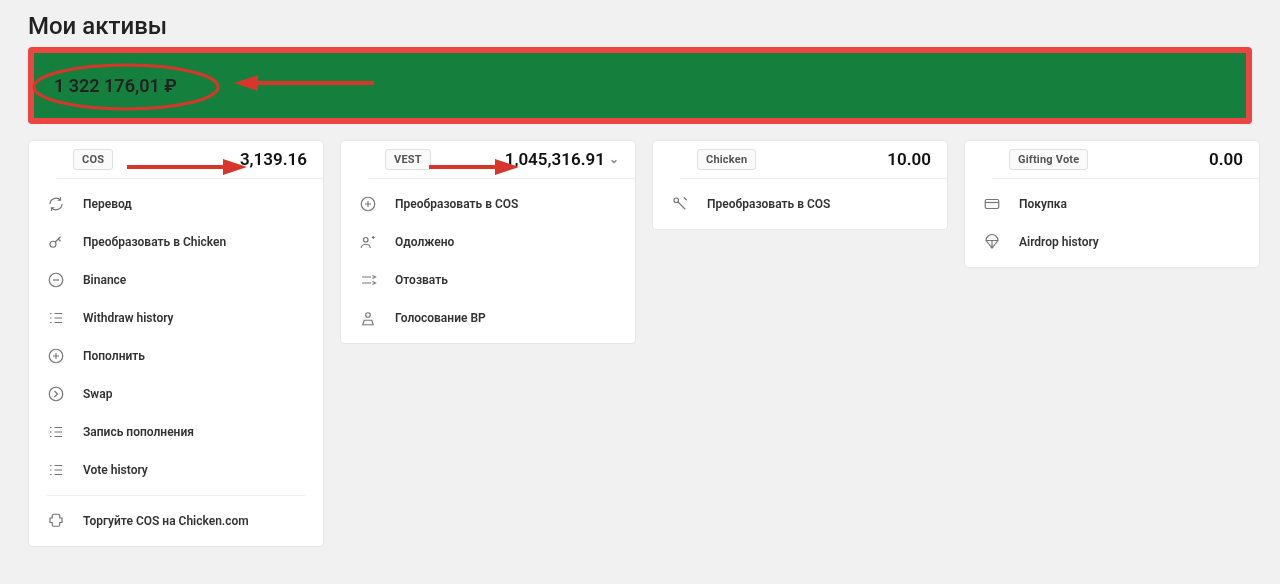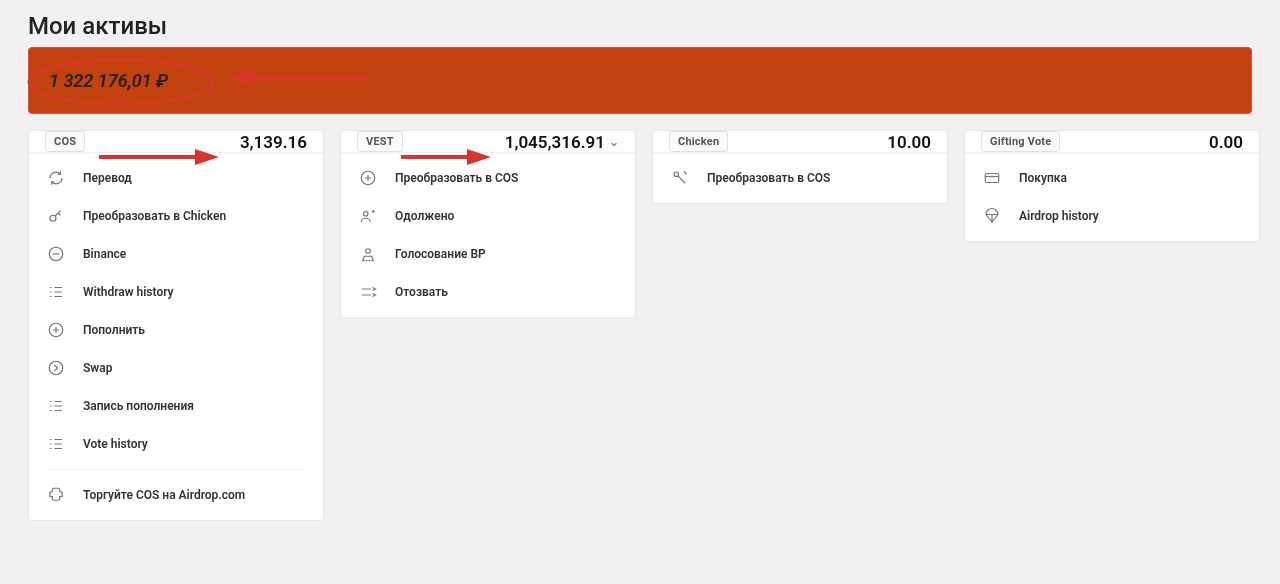--- a/index.html
+++ b/index.html
@@ -15,26 +15,25 @@
     padding: 12px 28px 0 28px;
   }
   h1[data-name="page-title"] {
     font-size: 24px;
     font-weight: 500;
     margin-bottom: 7px;
     color: #222;
   }
   .total-card {
     position: relative;
-    background: #c2410c;
-    border: 1px solid #ef4444;
+    background: #15803d;
+    border: 6px solid #ef4444;
     border-radius: 4px;
     padding: 22px 20px;
     margin-bottom: 16px;
-    font-style: italic;
   }
   .total-value {
     font-size: 18px;
     font-weight: 600;
     color: #222;
   }
   
   .anno-ellipse {
     position: absolute;
     left: -8px;
@@ -60,24 +59,25 @@
   .asset-card {
     background: #fff;
     border: 1px solid #e6e6e6;
     border-radius: 4px;
     width: 296px;
     flex-shrink: 0;
   }
   .asset-header {
     position: relative;
     display: flex;
-    align-items: flex-end;
+    align-items: flex-start;
     justify-content: space-between;
-    padding: 0 16px;
+    padding: 8px 16px;
     border-bottom: 1px solid #eee;
+    margin-left: 28px;
   }
   .asset-tag {
     display: inline-block;
     border: 1px solid #e0e0e0;
     border-radius: 3px;
     padding: 3px 8px;
     font-size: 11px;
     font-weight: 700;
     color: #555;
     background: #fafafa;
@@ -238,21 +238,21 @@
             </span>
           <span data-name="action-label">Vote history</span>
         </div>
         <div class="action-divider" data-name="divider"></div>
         <div class="action-row" data-name="action-trade-on-binance">
           <span class="action-icon" data-name="puzzle-icon">
               <svg viewBox="0 0 24 24">
                 <path d="M9 3h6a2 2 0 0 1 2 2v3h3v6h-3v3a2 2 0 0 1-2 2H9a2 2 0 0 1-2-2v-3H4V8h3V5a2 2 0 0 1 2-2z"></path>
               </svg>
             </span>
-          <span data-name="action-label">Торгуйте COS на Airdrop.com</span>
+          <span data-name="action-label">Торгуйте COS на Chicken.com</span>
         </div>
       </div>
     </div>
 
     <div class="asset-card" data-name="asset-card-vest">
       <div class="asset-header" data-name="asset-header-vest">
         <span class="asset-tag" data-name="asset-tag-vest">VEST</span>
         <span class="asset-value" data-name="asset-value-vest">
           <span>1,045,316.91</span>
           <span class="chev-down" data-name="chevron-down-icon">⌄</span>
@@ -276,36 +276,36 @@
         </div>
         <div class="action-row" data-name="action-lent">
           <span class="action-icon" data-name="person-share-icon">
               <svg viewBox="0 0 24 24">
                 <circle cx="9" cy="9" r="3"></circle>
                 <path d="M3 20c0-3 3-5 6-5s6 2 6 5M17 6l4 0M19 4v4"></path>
               </svg>
             </span>
           <span data-name="action-label">Одолжено</span>
         </div>
+        <div class="action-row" data-name="action-recall">
+          <span class="action-icon" data-name="recall-icon">
+              <svg viewBox="0 0 24 24">
+                <path d="M4 8h12M4 16h12M18 6l4 2-4 2M18 14l4 2-4 2"></path>
+              </svg>
+            </span>
+          <span data-name="action-label">Отозвать</span>
+        </div>
         <div class="action-row" data-name="action-bp-vote">
           <span class="action-icon" data-name="vote-icon">
               <svg viewBox="0 0 24 24">
                 <circle cx="12" cy="8" r="3"></circle>
                 <path d="M5 21h14l-2-6H7z"></path>
               </svg>
             </span>
           <span data-name="action-label">Голосование BP</span>
-        </div>
-        <div class="action-row" data-name="action-recall">
-          <span class="action-icon" data-name="recall-icon">
-              <svg viewBox="0 0 24 24">
-                <path d="M4 8h12M4 16h12M18 6l4 2-4 2M18 14l4 2-4 2"></path>
-              </svg>
-            </span>
-          <span data-name="action-label">Отозвать</span>
         </div>
       </div>
     </div>
 
     <div class="asset-card" data-name="asset-card-chicken">
       <div class="asset-header" data-name="asset-header-chicken">
         <span class="asset-tag" data-name="asset-tag-chicken">Chicken</span>
         <span class="asset-value" data-name="asset-value-chicken">10.00</span>
       </div>
       <div class="asset-actions">

